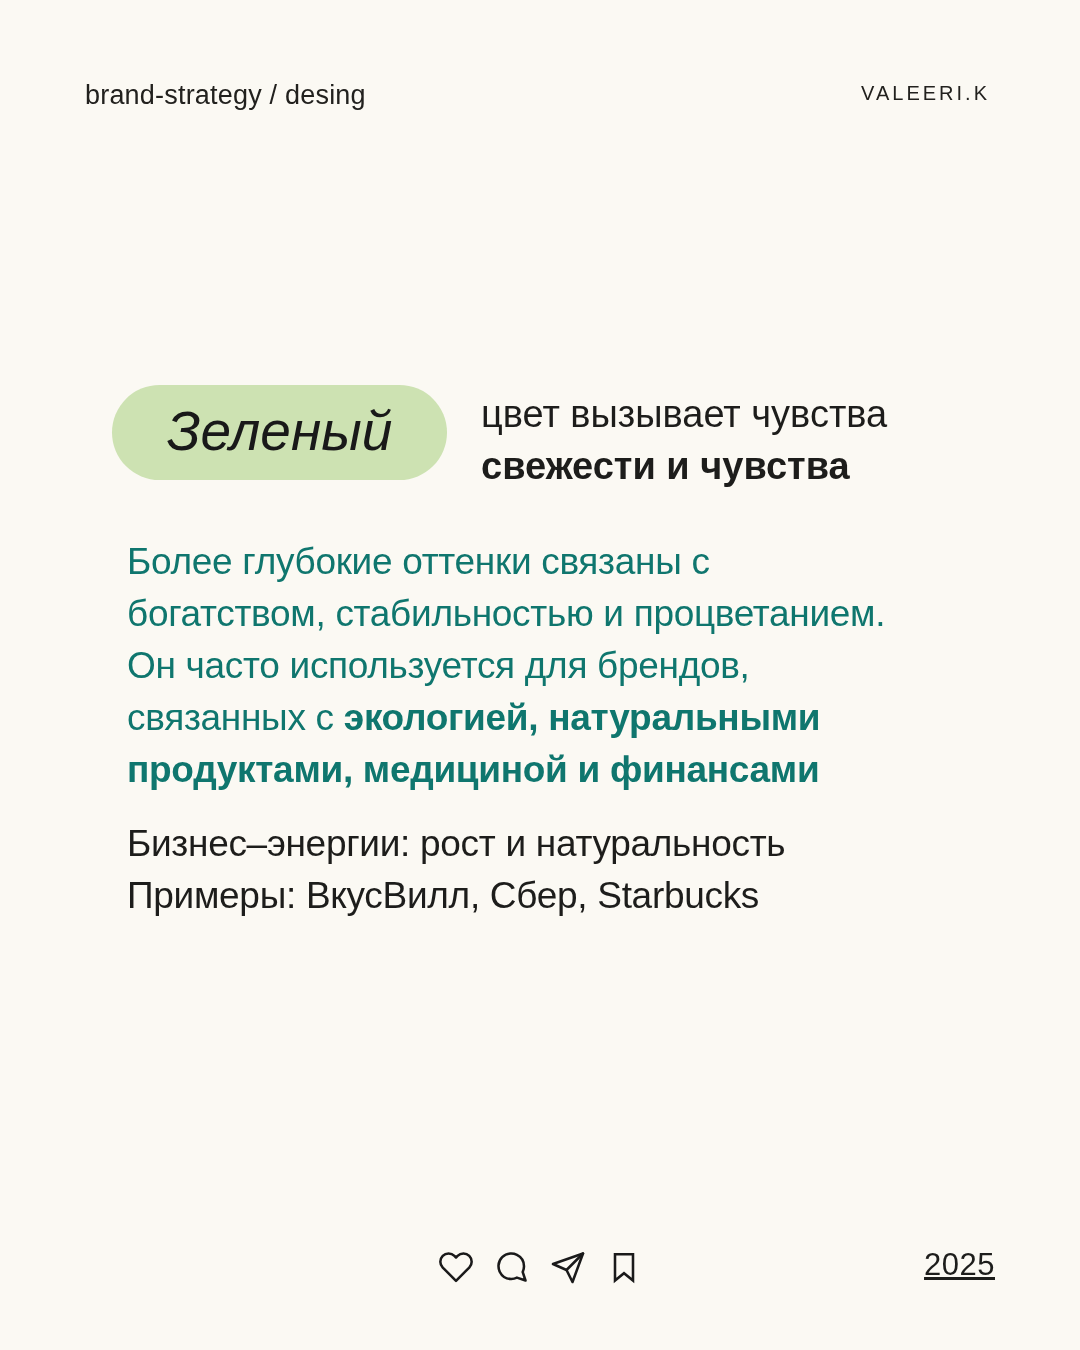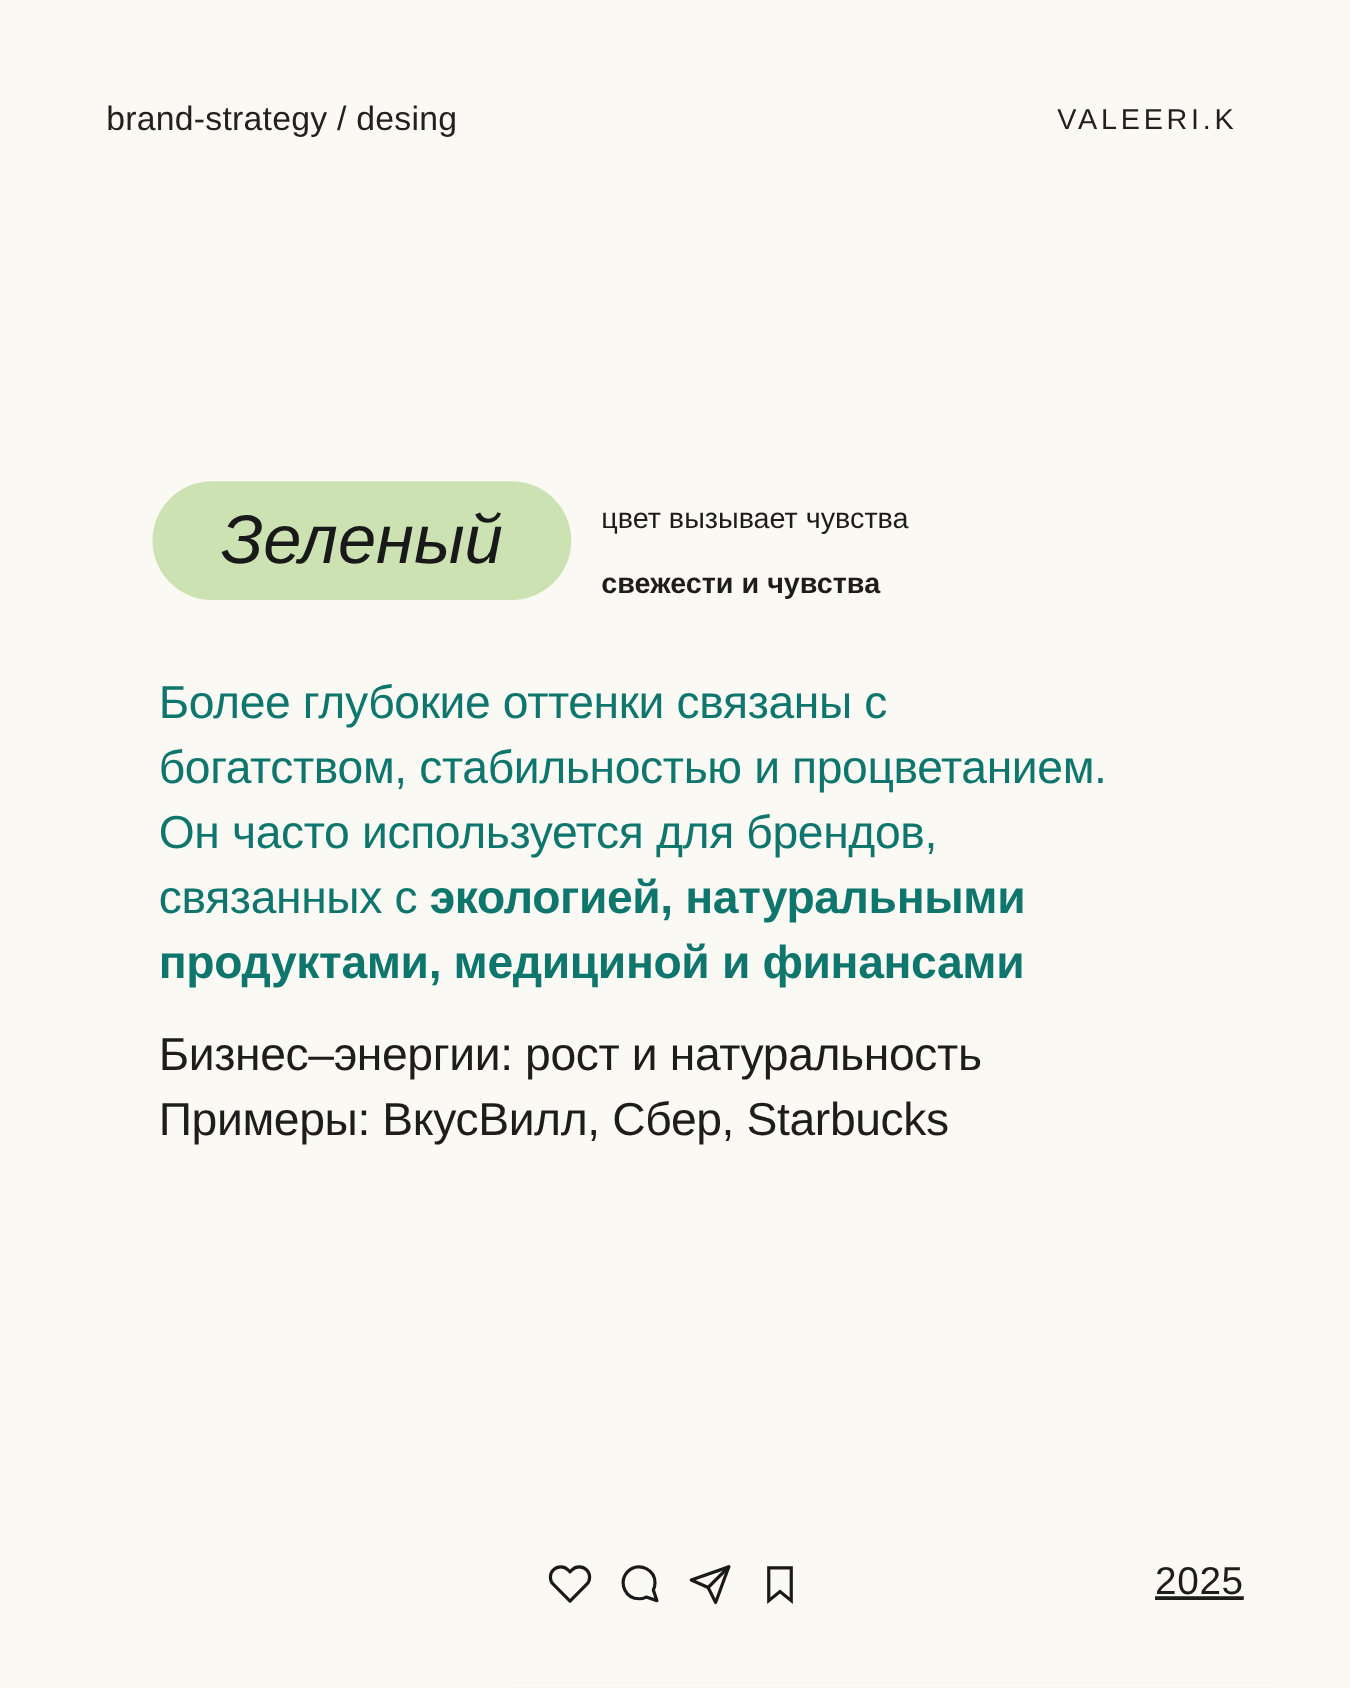--- a/index.html
+++ b/index.html
@@ -23,51 +23,51 @@
     left: 85px;
     top: 80px;
     font-size: 27px;
     letter-spacing: 0.2px;
     color: #22211e;
   }
   .header-author {
     position: absolute;
     right: 90px;
     top: 82px;
-    font-size: 23px;
+    font-size: 20px;
     letter-spacing: 3px;
     font-weight: 400;
     color: #22211e;
   }
 
   
   .pill {
     position: absolute;
-    left: 122px;
+    left: 112px;
     top: 385px;
     width: 335px;
     height: 95px;
     background: #cde2b2;
     border-radius: 50px;
     display: flex;
     align-items: center;
     justify-content: center;
   }
   .pill-text {
     font-size: 55px;
     font-style: italic;
     font-weight: 400;
     color: #191919;
     padding-bottom: 4px;
   }
   .headline {
     position: absolute;
     left: 481px;
     top: 388px;
-    font-size: 23px;
+    font-size: 38px;
     line-height: 52px;
     color: #1d1d1b;
   }
   .headline .bold-line { font-weight: 700; display: block; }
   .headline .regular-line { display: block; }
 
   
   .paragraph {
     position: absolute;
     left: 127px;

